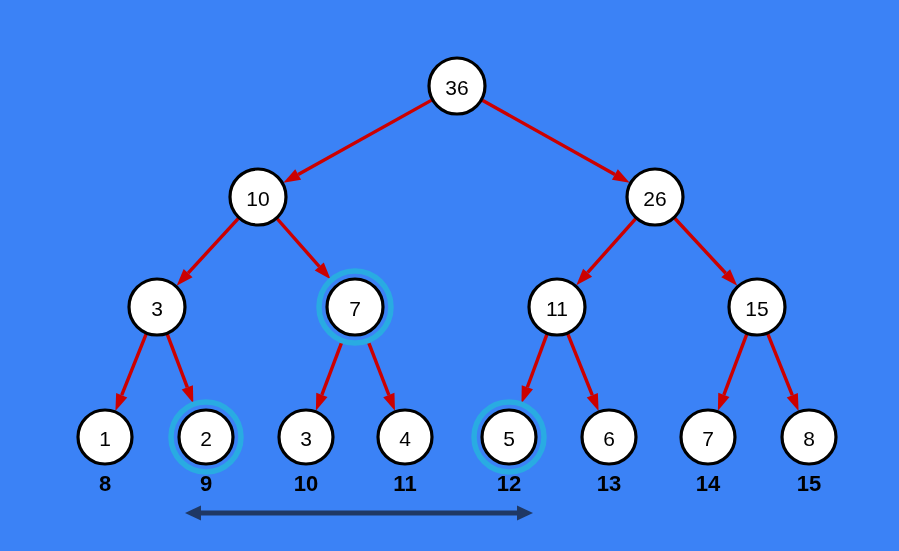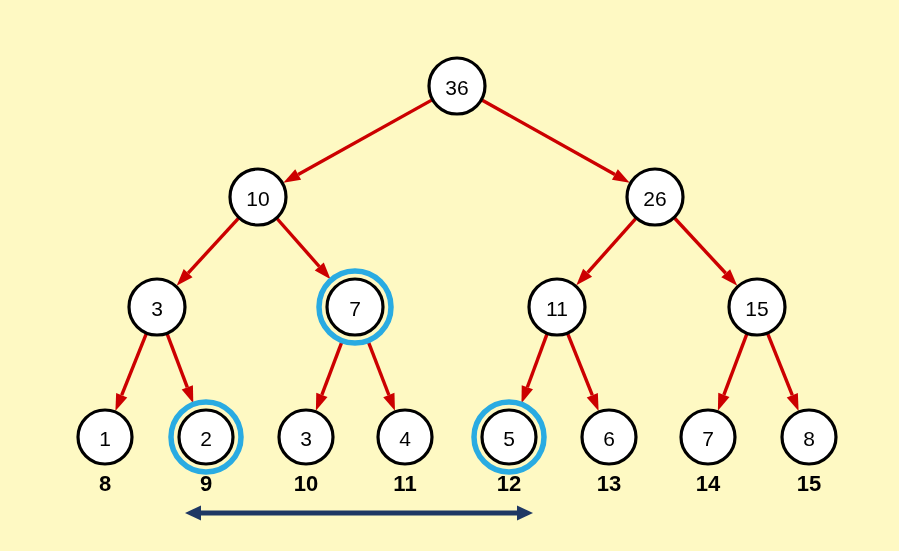--- a/index.html
+++ b/index.html
@@ -7,21 +7,21 @@
     padding: 0;
     background: #ffffff;
   }
   body {
     font-family: "Liberation Sans", sans-serif;
   }
   #canvas {
     position: relative;
     width: 899px;
     height: 551px;
-    background: #fef9c3;
+    background: #3b82f6;
     overflow: hidden;
   }
   #tree-svg {
     position: absolute;
     left: 0;
     top: 0;
     width: 899px;
     height: 551px;
   }
   .node-value {

